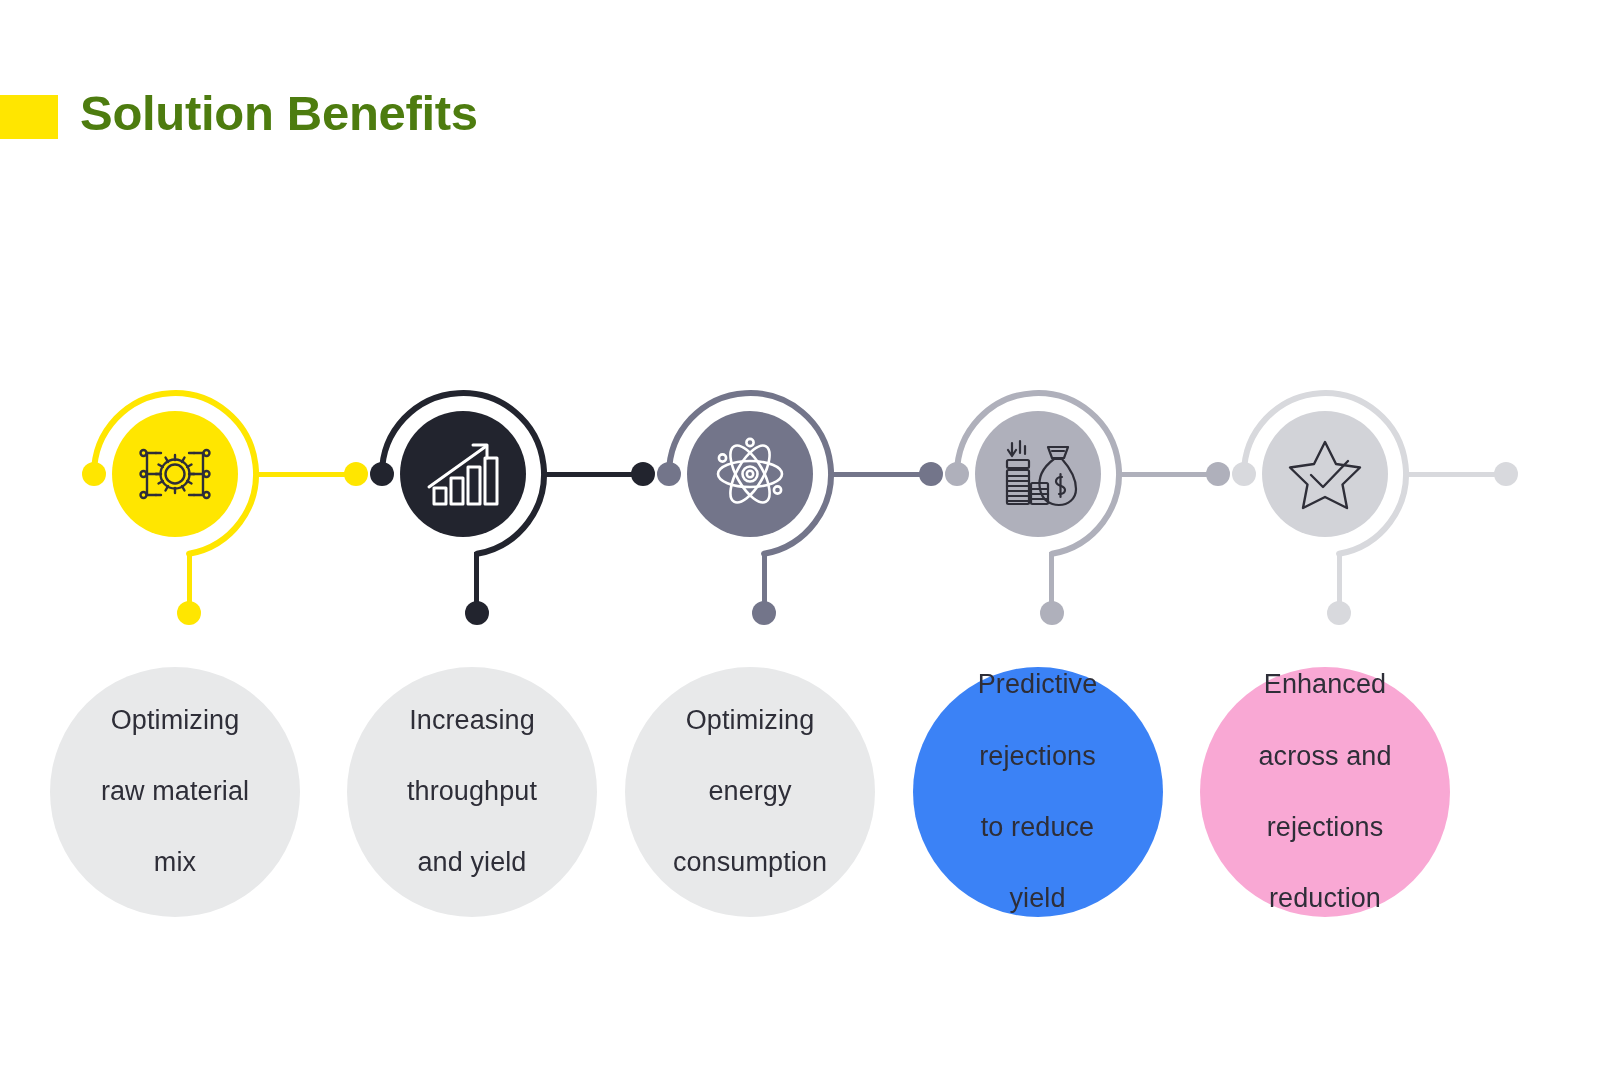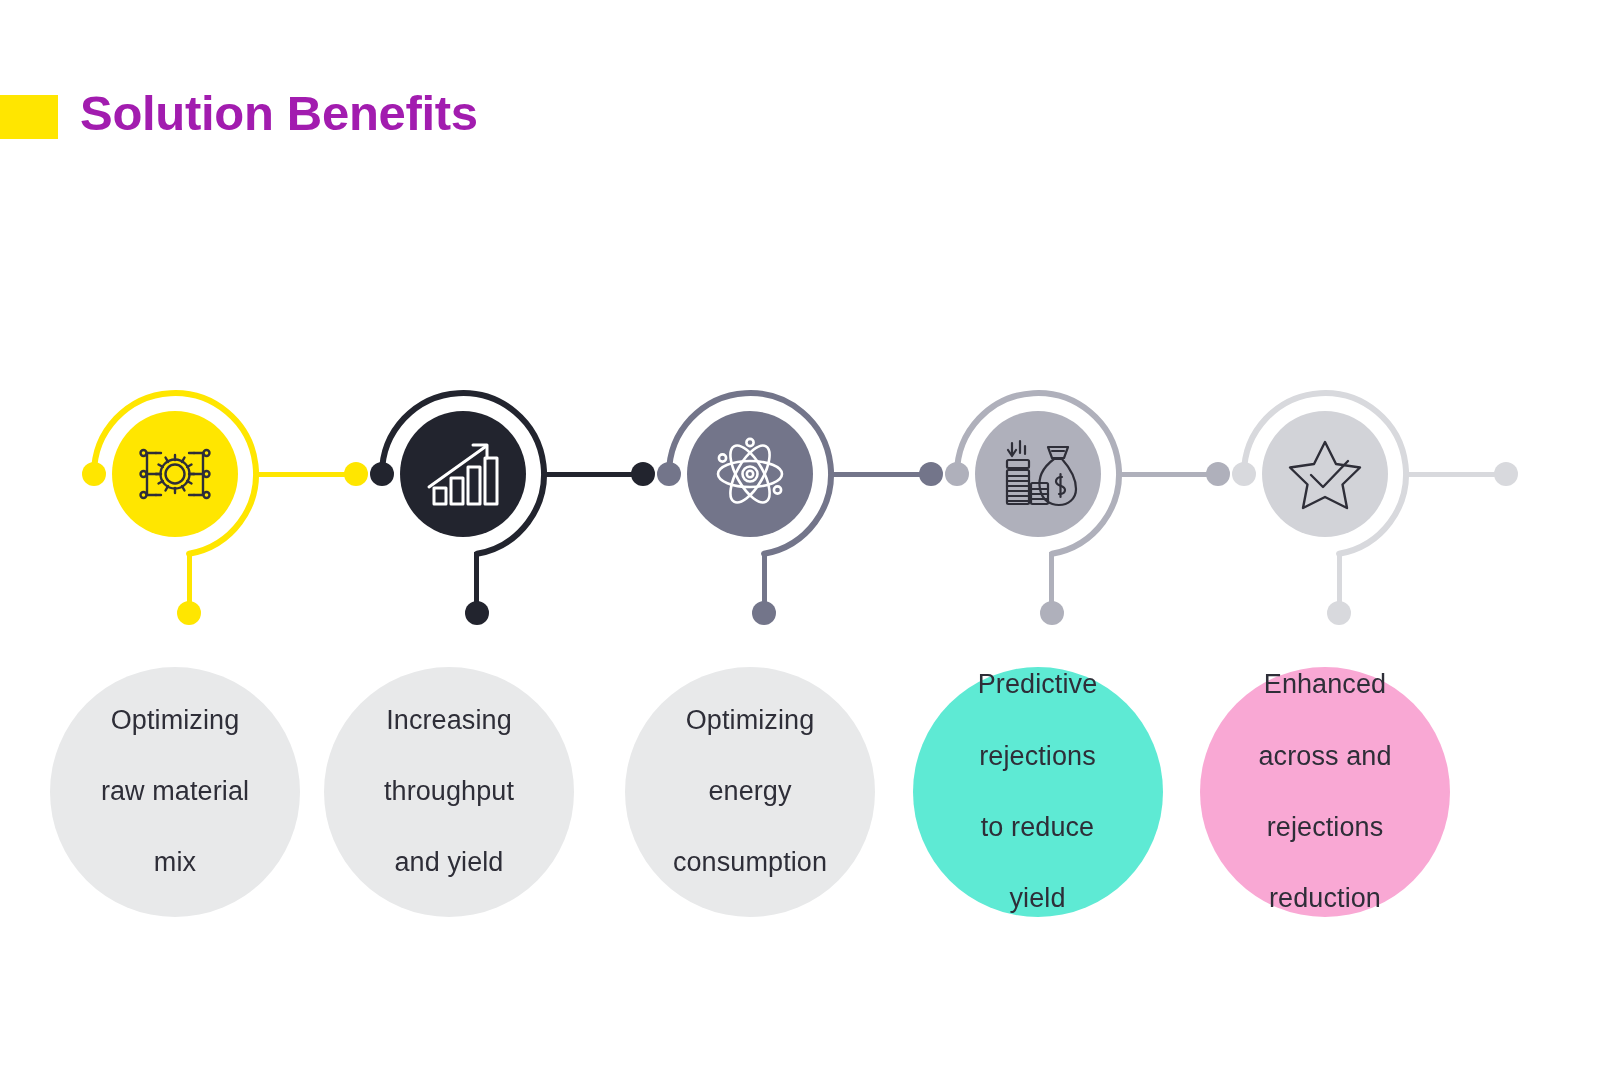--- a/index.html
+++ b/index.html
@@ -8,21 +8,21 @@
 
   .slide { position:relative; width:1600px; height:1067px; background:#fff; }
 
   
   .accent-bar {
     position:absolute; left:0; top:95px; width:58px; height:44px;
     background:#FFE600;
   }
   .page-title {
     position:absolute; left:80px; top:88px;
-    font-size:49px; font-weight:700; color:#a21caf;
+    font-size:49px; font-weight:700; color:#4d7c0f;
     letter-spacing:-0.3px; line-height:1.05;
   }
   .subtitle {
     position:absolute; left:80px; top:165px; width:1260px;
     font-size:26.5px; font-weight:400; color:#2E2E38;
     line-height:1.6; letter-spacing:0.05px;
   }
   .subtitle .ln { display:block; }
 
   
@@ -135,21 +135,21 @@
         <rect x="9" y="50" width="12" height="16"></rect>
         <rect x="26" y="40" width="12" height="26"></rect>
         <rect x="43" y="29" width="12" height="37"></rect>
         <rect x="60" y="20" width="12" height="46"></rect>
         <path d="M4 49 L60 9"></path>
         <path d="M48 7 L62 7 L62 20"></path>
       </svg>
           </span>
         </div>
       </div>
-      <div class="label-bubble" style="left: 324px; top: 667px; background: rgb(232, 233, 234);">
+      <div class="label-bubble" style="left: 347px; top: 667px; background: rgb(232, 233, 234);">
         <span style="color: rgb(46, 46, 56);"><span>Increasing</span><br><span>throughput</span><br><span>and yield</span></span>
       </div>
       <div class="node-group">
         <svg class="ring-svg" width="174" height="174" style="left: 663px; top: 387px;">
           <path d="M 6.00 87.00
      A 81 81 0 1 1 101.07 166.77" stroke="#73758A" stroke-width="6" fill="none" stroke-linecap="round"></path>
         </svg>
         <div style="position: absolute; left: 761.6px; top: 551.8px; width: 5px; height: 61.2px; background: rgb(115, 117, 138);"></div>
         <div class="dot" style="left: 752.1px; top: 601px; width: 24px; height: 24px; background: rgb(115, 117, 138);"></div>
         <div class="dot" style="left: 657px; top: 462px; width: 24px; height: 24px; background: rgb(115, 117, 138);"></div>
@@ -211,21 +211,21 @@
         <path d="M54 21 L66 21 L70 10 L50 10 Z"></path>
         <line x1="54" y1="14" x2="66" y2="14"></line>
 
         <path d="M64 40 C60 40 58 42 58 44.5 C58 49.5 67 48 67 53
                  C67 55.5 64.5 57 61 57"></path>
         <line x1="62.5" y1="37" x2="62.5" y2="60"></line>
       </svg>
           </span>
         </div>
       </div>
-      <div class="label-bubble" style="left: 912.5px; top: 667px; background: #5eead4;">
+      <div class="label-bubble" style="left: 912.5px; top: 667px; background: #3b82f6;">
         <span style="color: rgb(46, 46, 56);"><span>Predictive</span><br><span>rejections</span><br><span>to reduce</span><br><span>yield</span></span>
       </div>
       <div class="node-group">
         <svg class="ring-svg" width="174" height="174" style="left: 1238px; top: 387px;">
           <path d="M 6.00 87.00
      A 81 81 0 1 1 101.07 166.77" stroke="#D8D9DD" stroke-width="6" fill="none" stroke-linecap="round"></path>
         </svg>
         <div style="position: absolute; left: 1336.6px; top: 551.8px; width: 5px; height: 61.2px; background: rgb(216, 217, 221);"></div>
         <div class="dot" style="left: 1327.1px; top: 601px; width: 24px; height: 24px; background: rgb(216, 217, 221);"></div>
         <div class="dot" style="left: 1232px; top: 462px; width: 24px; height: 24px; background: rgb(216, 217, 221);"></div>

